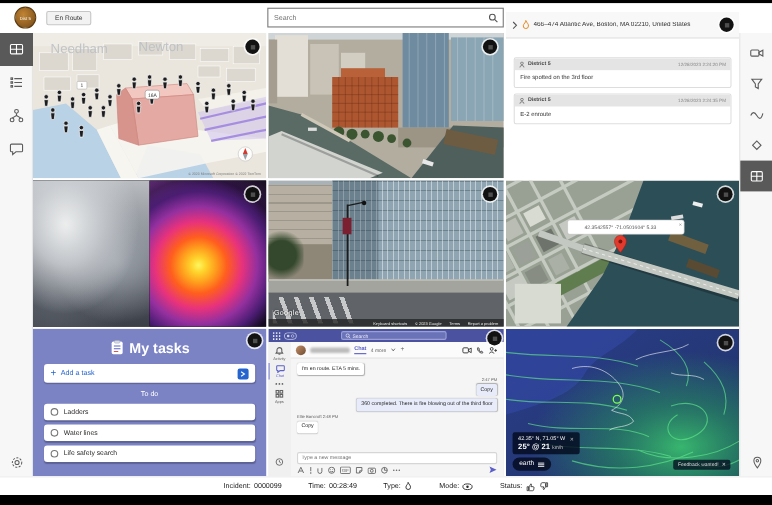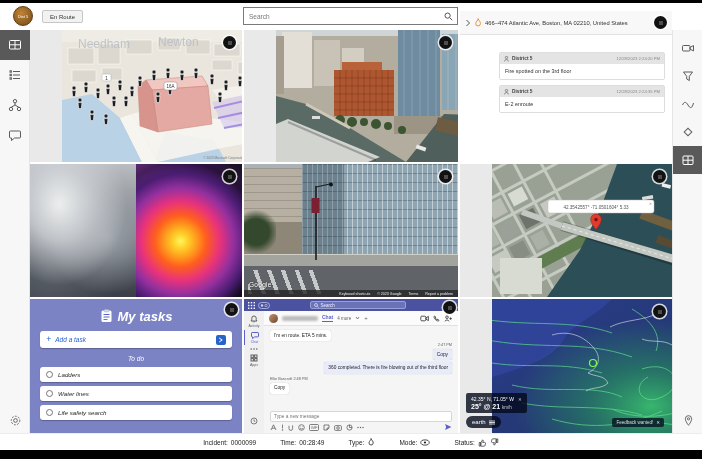--- a/index.html
+++ b/index.html
@@ -25,28 +25,28 @@
   .lrail{left:0;border-right:1px solid #e5e5e5;}
   .rrail{right:0;border-left:1px solid #e5e5e5;}
   .ritem{width:30px;height:30px;display:flex;align-items:center;justify-content:center;}
   .rrail .ritem{height:28px;}
   .ritem svg{stroke:#5c5c5c;fill:none;stroke-width:1;}
   .ritem.sel{background:#595959;}
   .ritem.sel svg{stroke:#fff;}
   .railbottom{position:absolute;bottom:6px;left:0;width:30px;display:flex;justify-content:center;}
 
   
-  .panel{position:absolute;overflow:hidden;background:#e9e9e9;padding-left:32px;}
+  .panel{position:absolute;overflow:hidden;background:#e9e9e9;}
   #p11{left:30px;top:27px;width:212px;height:132px;}
   #p12{left:244px;top:27px;width:214px;height:132px;}
   #p13{left:460px;top:27px;width:212px;height:132px;background:#fff;}
   #p21{left:30px;top:161px;width:212px;height:133px;background:#0e0e12;}
   #p22{left:244px;top:161px;width:214px;height:133px;}
   #p23{left:460px;top:161px;width:212px;height:133px;}
-  #p31{left:30px;top:296px;width:212px;height:134px;font-style:italic;}
+  #p31{left:30px;top:296px;width:212px;height:134px;}
   #p32{left:244px;top:296px;width:214px;height:134px;}
   #p33{left:460px;top:296px;width:212px;height:134px;}
 
   .pbtn{position:absolute;top:6px;right:6px;width:13px;height:13px;border-radius:50%;background:#121212;
         box-shadow:0 0 0 1.5px rgba(255,255,255,.8);z-index:8;display:flex;align-items:center;justify-content:center;cursor:pointer;}
   .pbtn::after{content:"";width:4px;height:4px;background:#4e4e4e;}
 
   
   .msgs{padding:22px 7px 0;}
   .mcard{margin-bottom:5px;border:1px solid #ddd;border-radius:2px;overflow:hidden;}

